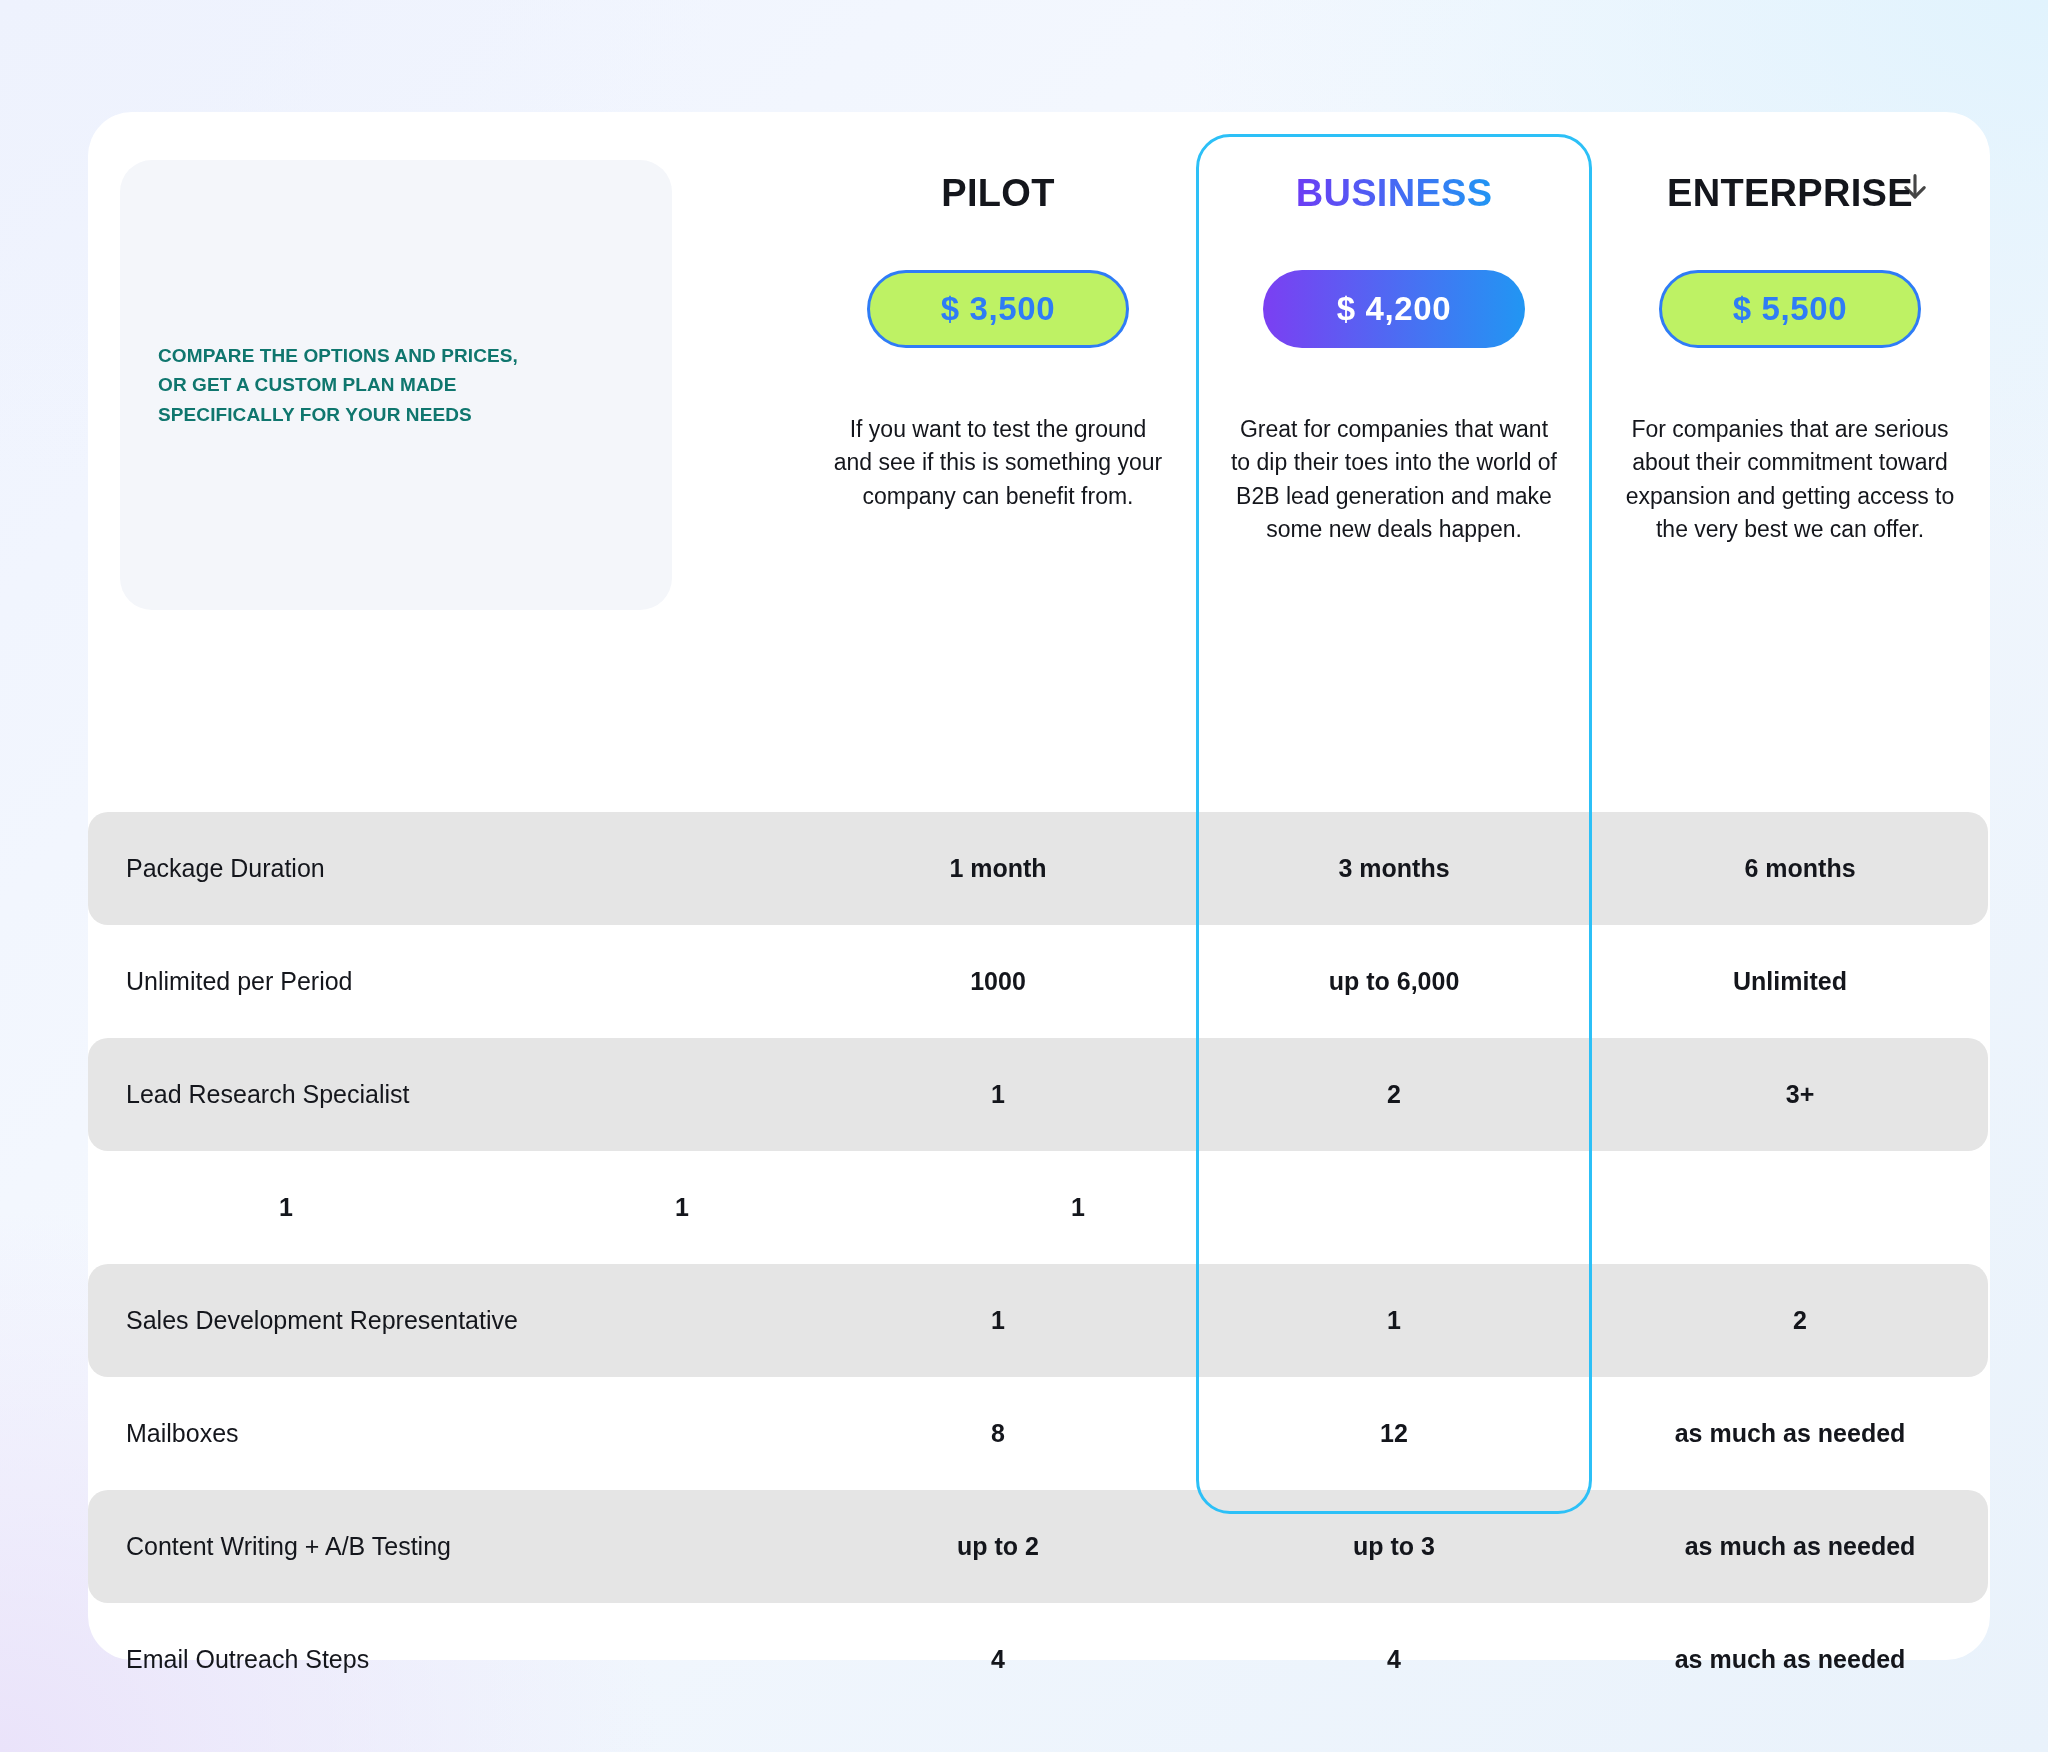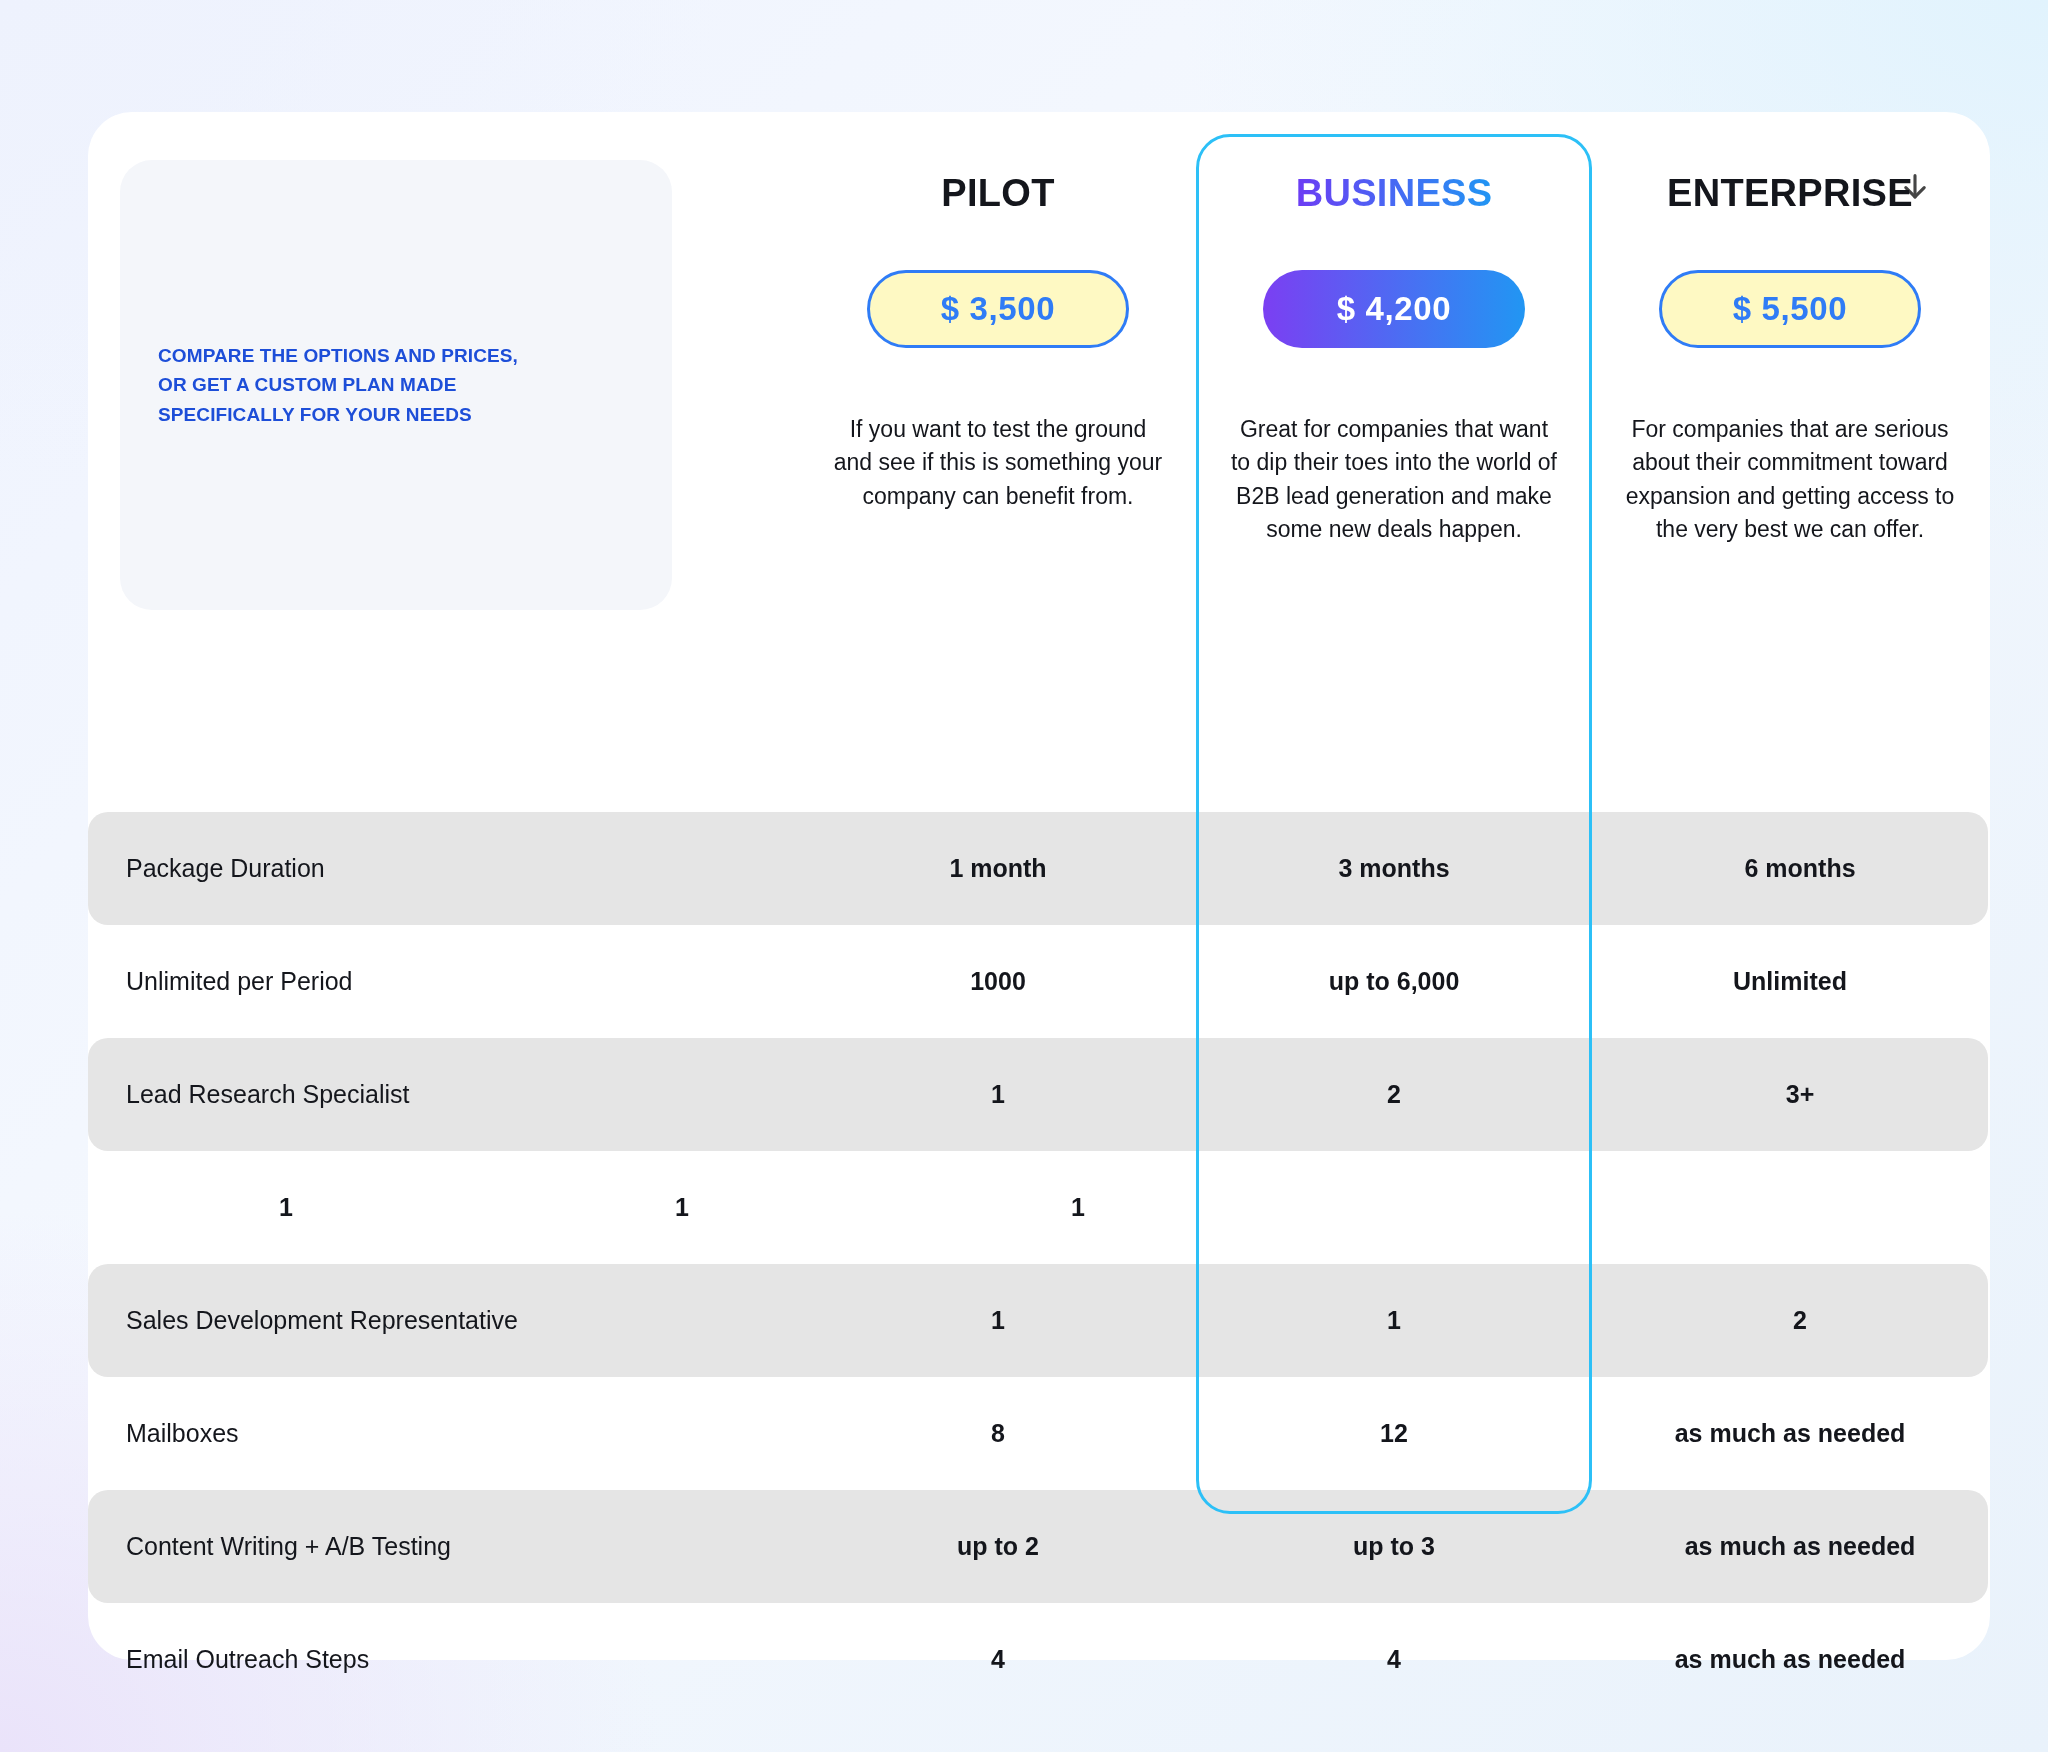--- a/index.html
+++ b/index.html
@@ -66,21 +66,21 @@
     color: #454545;
     text-transform: uppercase;
     margin-bottom: 40px;
   }
 
   .intro-sub {
     font-size: 19px;
     font-weight: 700;
     line-height: 1.55;
     letter-spacing: 0.1px;
-    color: #1d4ed8;
+    color: #0f766e;
     text-transform: uppercase;
     max-width: 380px;
   }
 
   .download-btn {
     position: absolute;
     right: 38px;
     top: 38px;
     width: 74px;
     height: 74px;
@@ -138,21 +138,21 @@
     align-items: center;
     justify-content: center;
     font-size: 33px;
     font-weight: 700;
     letter-spacing: 0.6px;
     cursor: pointer;
   }
   .price-pill.outline {
     border: 3px solid #2f7cf6;
     color: #2f7cf6;
-    background: #fef9c3;
+    background: #bef264;
   }
   .price-pill.filled {
     border: none;
     background: linear-gradient(90deg, #7b3ff2 0%, #2196f3 100%);
     color: #ffffff;
   }
 
   .plan-desc {
     margin-top: 42px;
     width: 330px;

